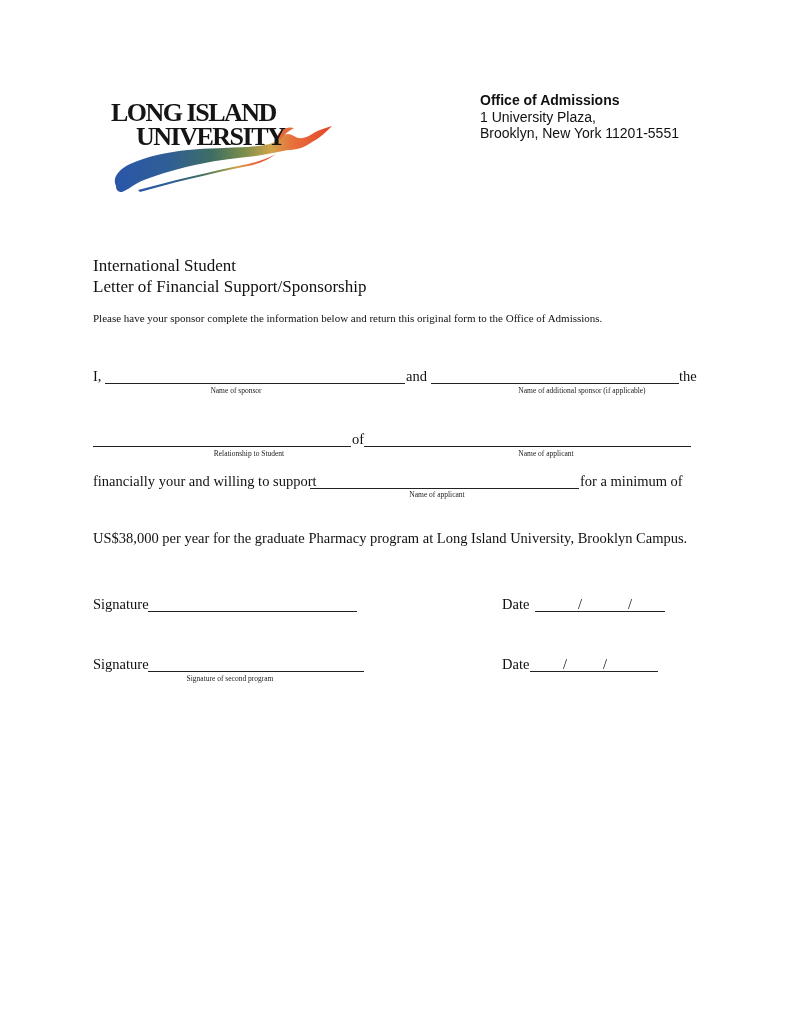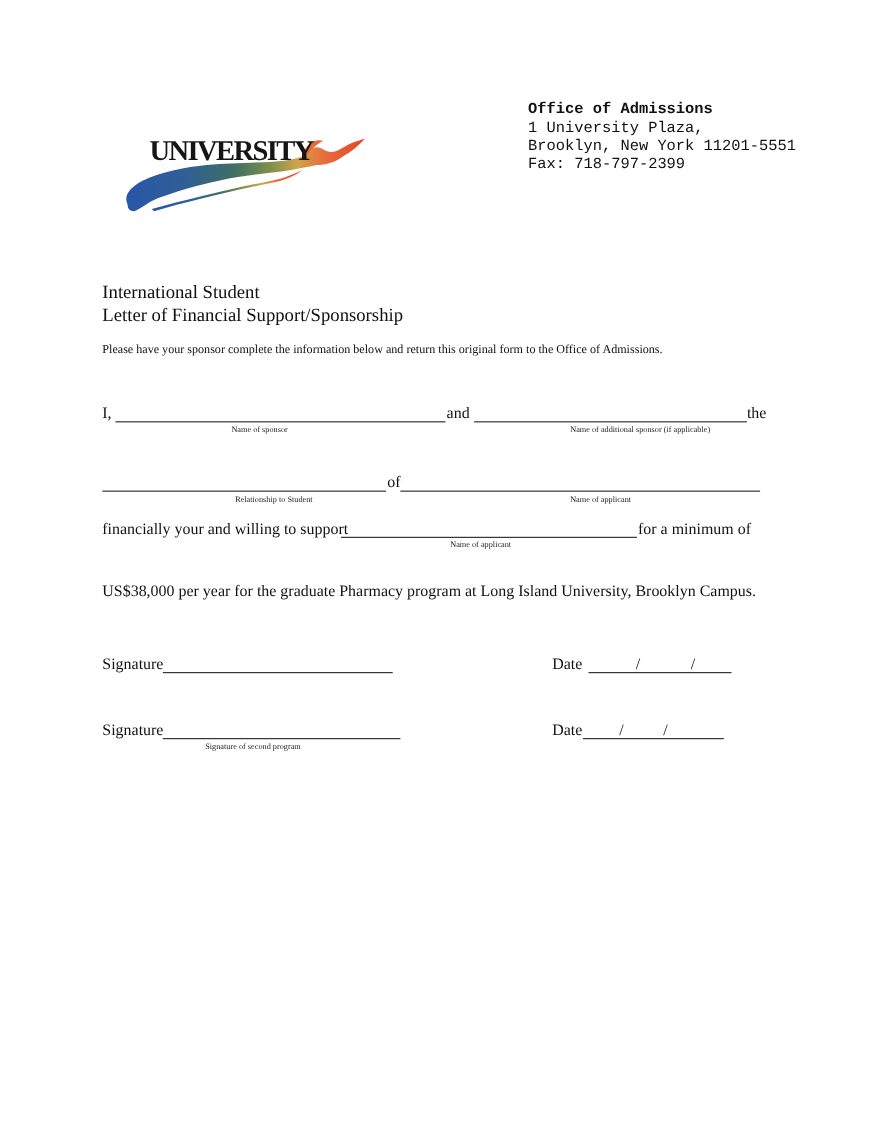--- a/index.html
+++ b/index.html
@@ -35,21 +35,21 @@
       white-space: nowrap;
     }
     .logo-line1 { top: 2px; font-size: 26px; }
     .logo-line2 { top: 26px; left: 28px; font-size: 26px; }
     .logo-svg { position: absolute; left: 0; top: 0; }
 
     
     .address {
       left: 480px;
       top: 92px;
-      font-family: Liberation Mono, monospace;
+      font-family: Liberation Sans, sans-serif;
       font-size: 14px;
       line-height: 16.5px;
       color: #111;
     }
     .address .org { font-weight: bold; }
 
     
     .title {
       left: 93px;
       top: 255px;
@@ -107,28 +107,28 @@
         <stop offset="0.6" stop-color="#7d8f4c"></stop>
         <stop offset="0.72" stop-color="#d1a44b"></stop>
         <stop offset="0.82" stop-color="#e8703c"></stop>
         <stop offset="1" stop-color="#e2452a"></stop>
       </linearGradient>
     </defs>
     <path d="M8 88 C4 80 10 72 22 66 C40 58 60 54 80 52 C100 50 120 50 140 49 C155 48 165 46 170 42 C174 36 180 34 186 38 C192 42 198 40 204 36 C210 32 218 30 224 28 C218 34 212 40 204 44 C196 50 188 52 180 52 C170 54 160 56 148 58 C130 60 110 62 92 66 C72 70 52 76 36 82 C26 86 20 92 14 94 C10 94 8 92 8 88 Z" fill="url(#lg)"></path>
     <path d="M30 92 C60 84 100 74 140 66 C150 64 160 60 168 56 C160 62 150 66 140 68 C100 76 60 86 32 94 Z" fill="url(#lg)"></path>
     <path d="M168 40 C172 32 178 28 186 30 C182 32 176 36 172 42 Z" fill="#e26a3c"></path>
   </svg>
+  <div class="logo-text logo-line1">LONG ISLAND</div>
   <div class="logo-text logo-line2">UNIVERSITY</div>
 </div>
 
 <div class="abs address">
   <div class="org">Office of Admissions</div>
   <div>1 University Plaza,</div>
   <div>Brooklyn, New York 11201-5551</div>
-  <div>Fax: 718-797-2399</div>
 </div>
 
 <div class="abs title">
   <div>International Student</div>
   <div>Letter of Financial Support/Sponsorship</div>
 </div>
 
 <div class="abs instructions">Please have your sponsor complete the information below and return this original form to the Office of Admissions.</div>
 
 <div class="abs body-text" style="left:93px; top:368px;">I,</div>

